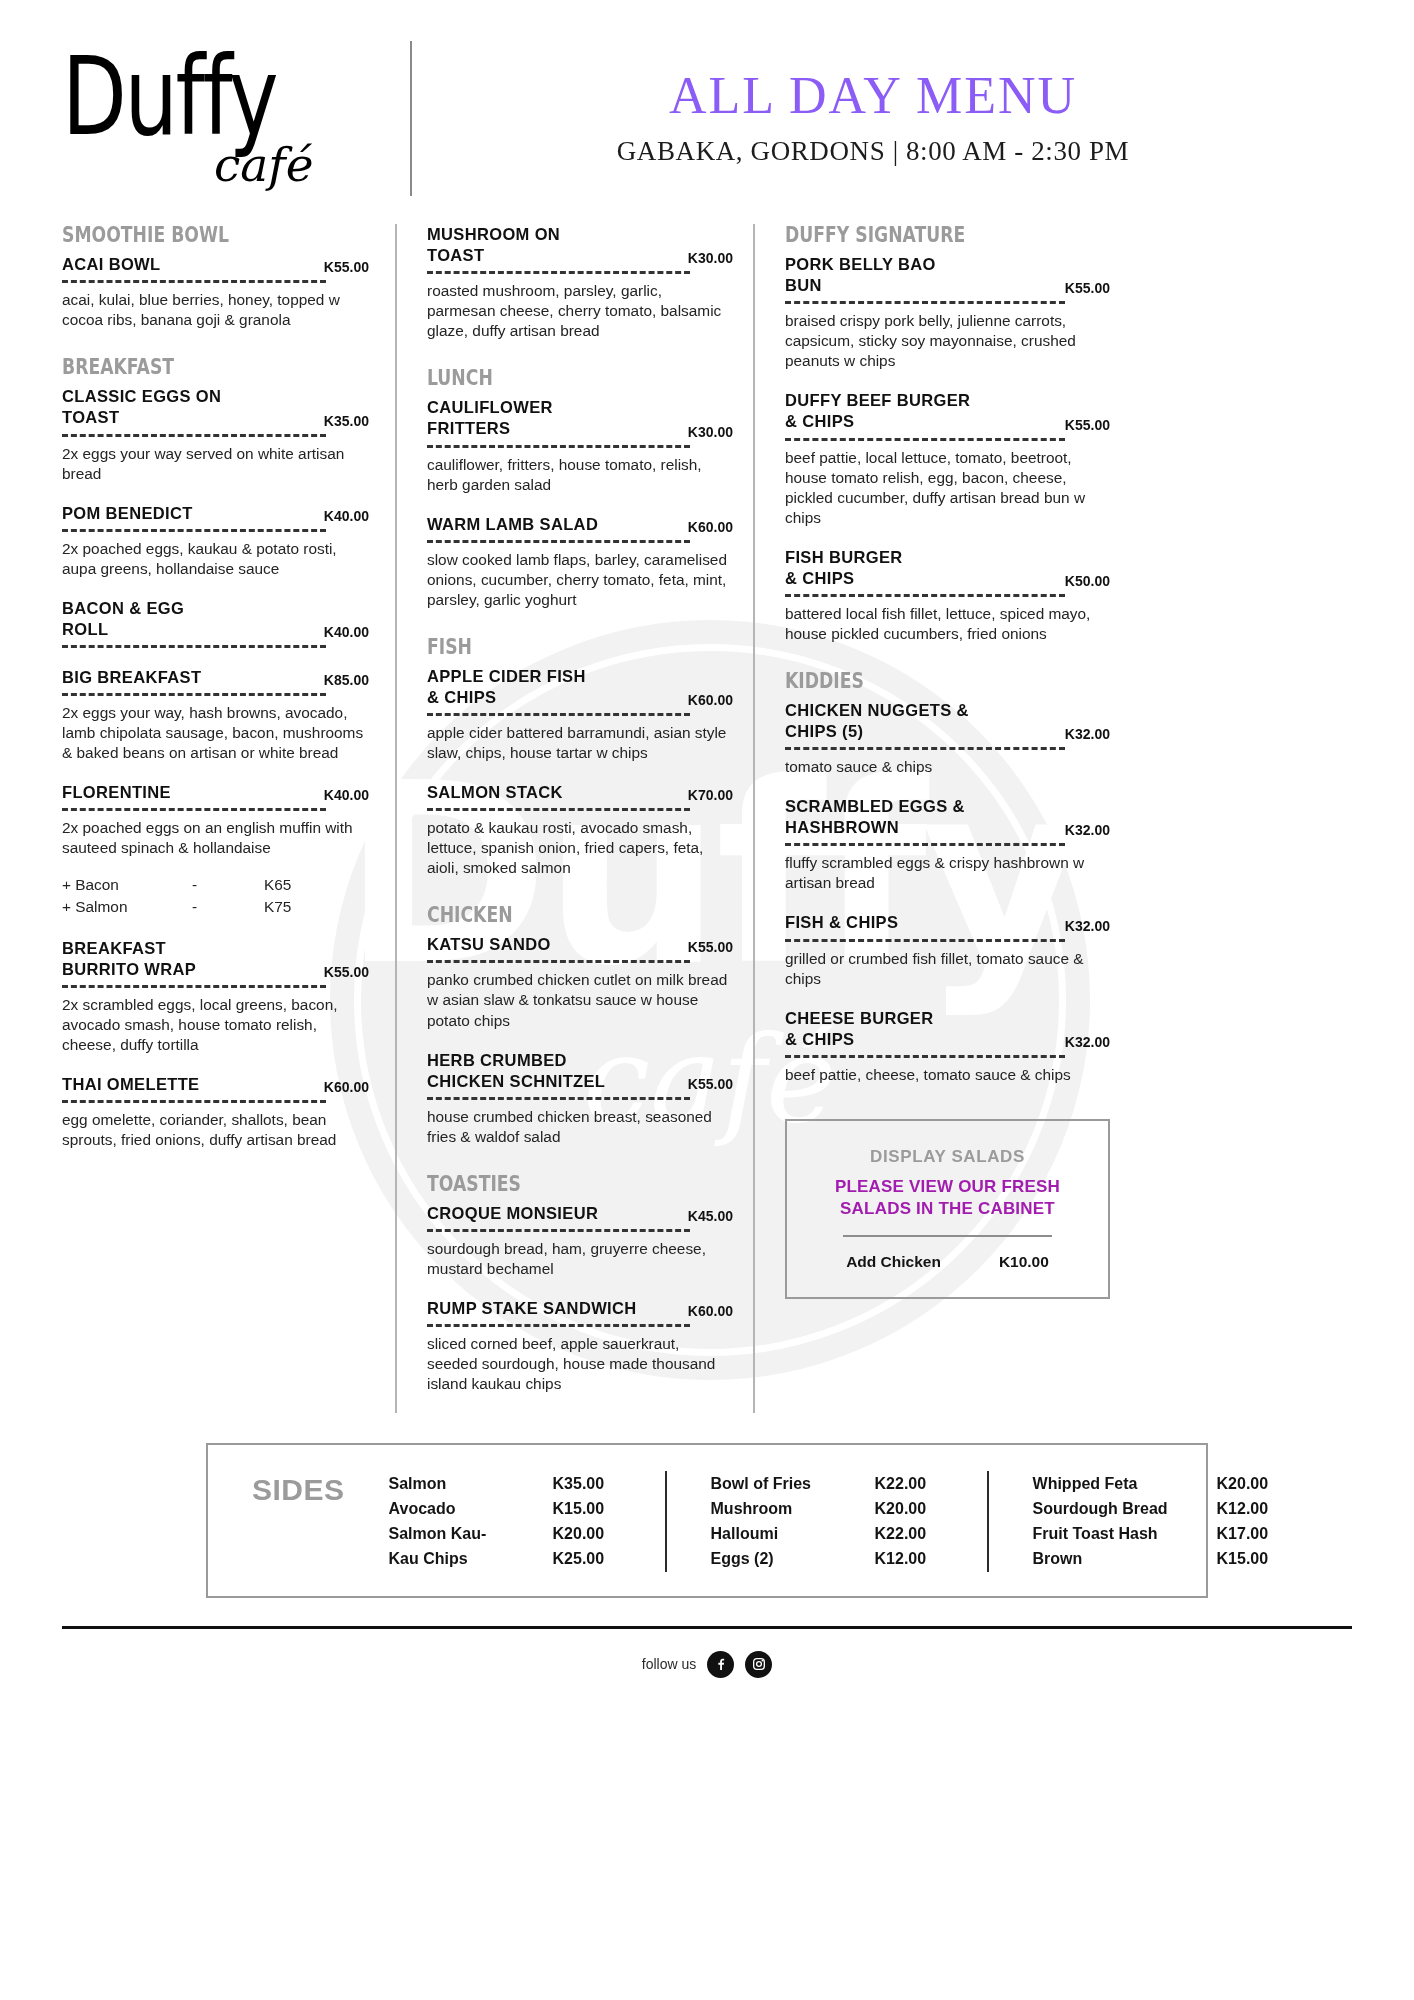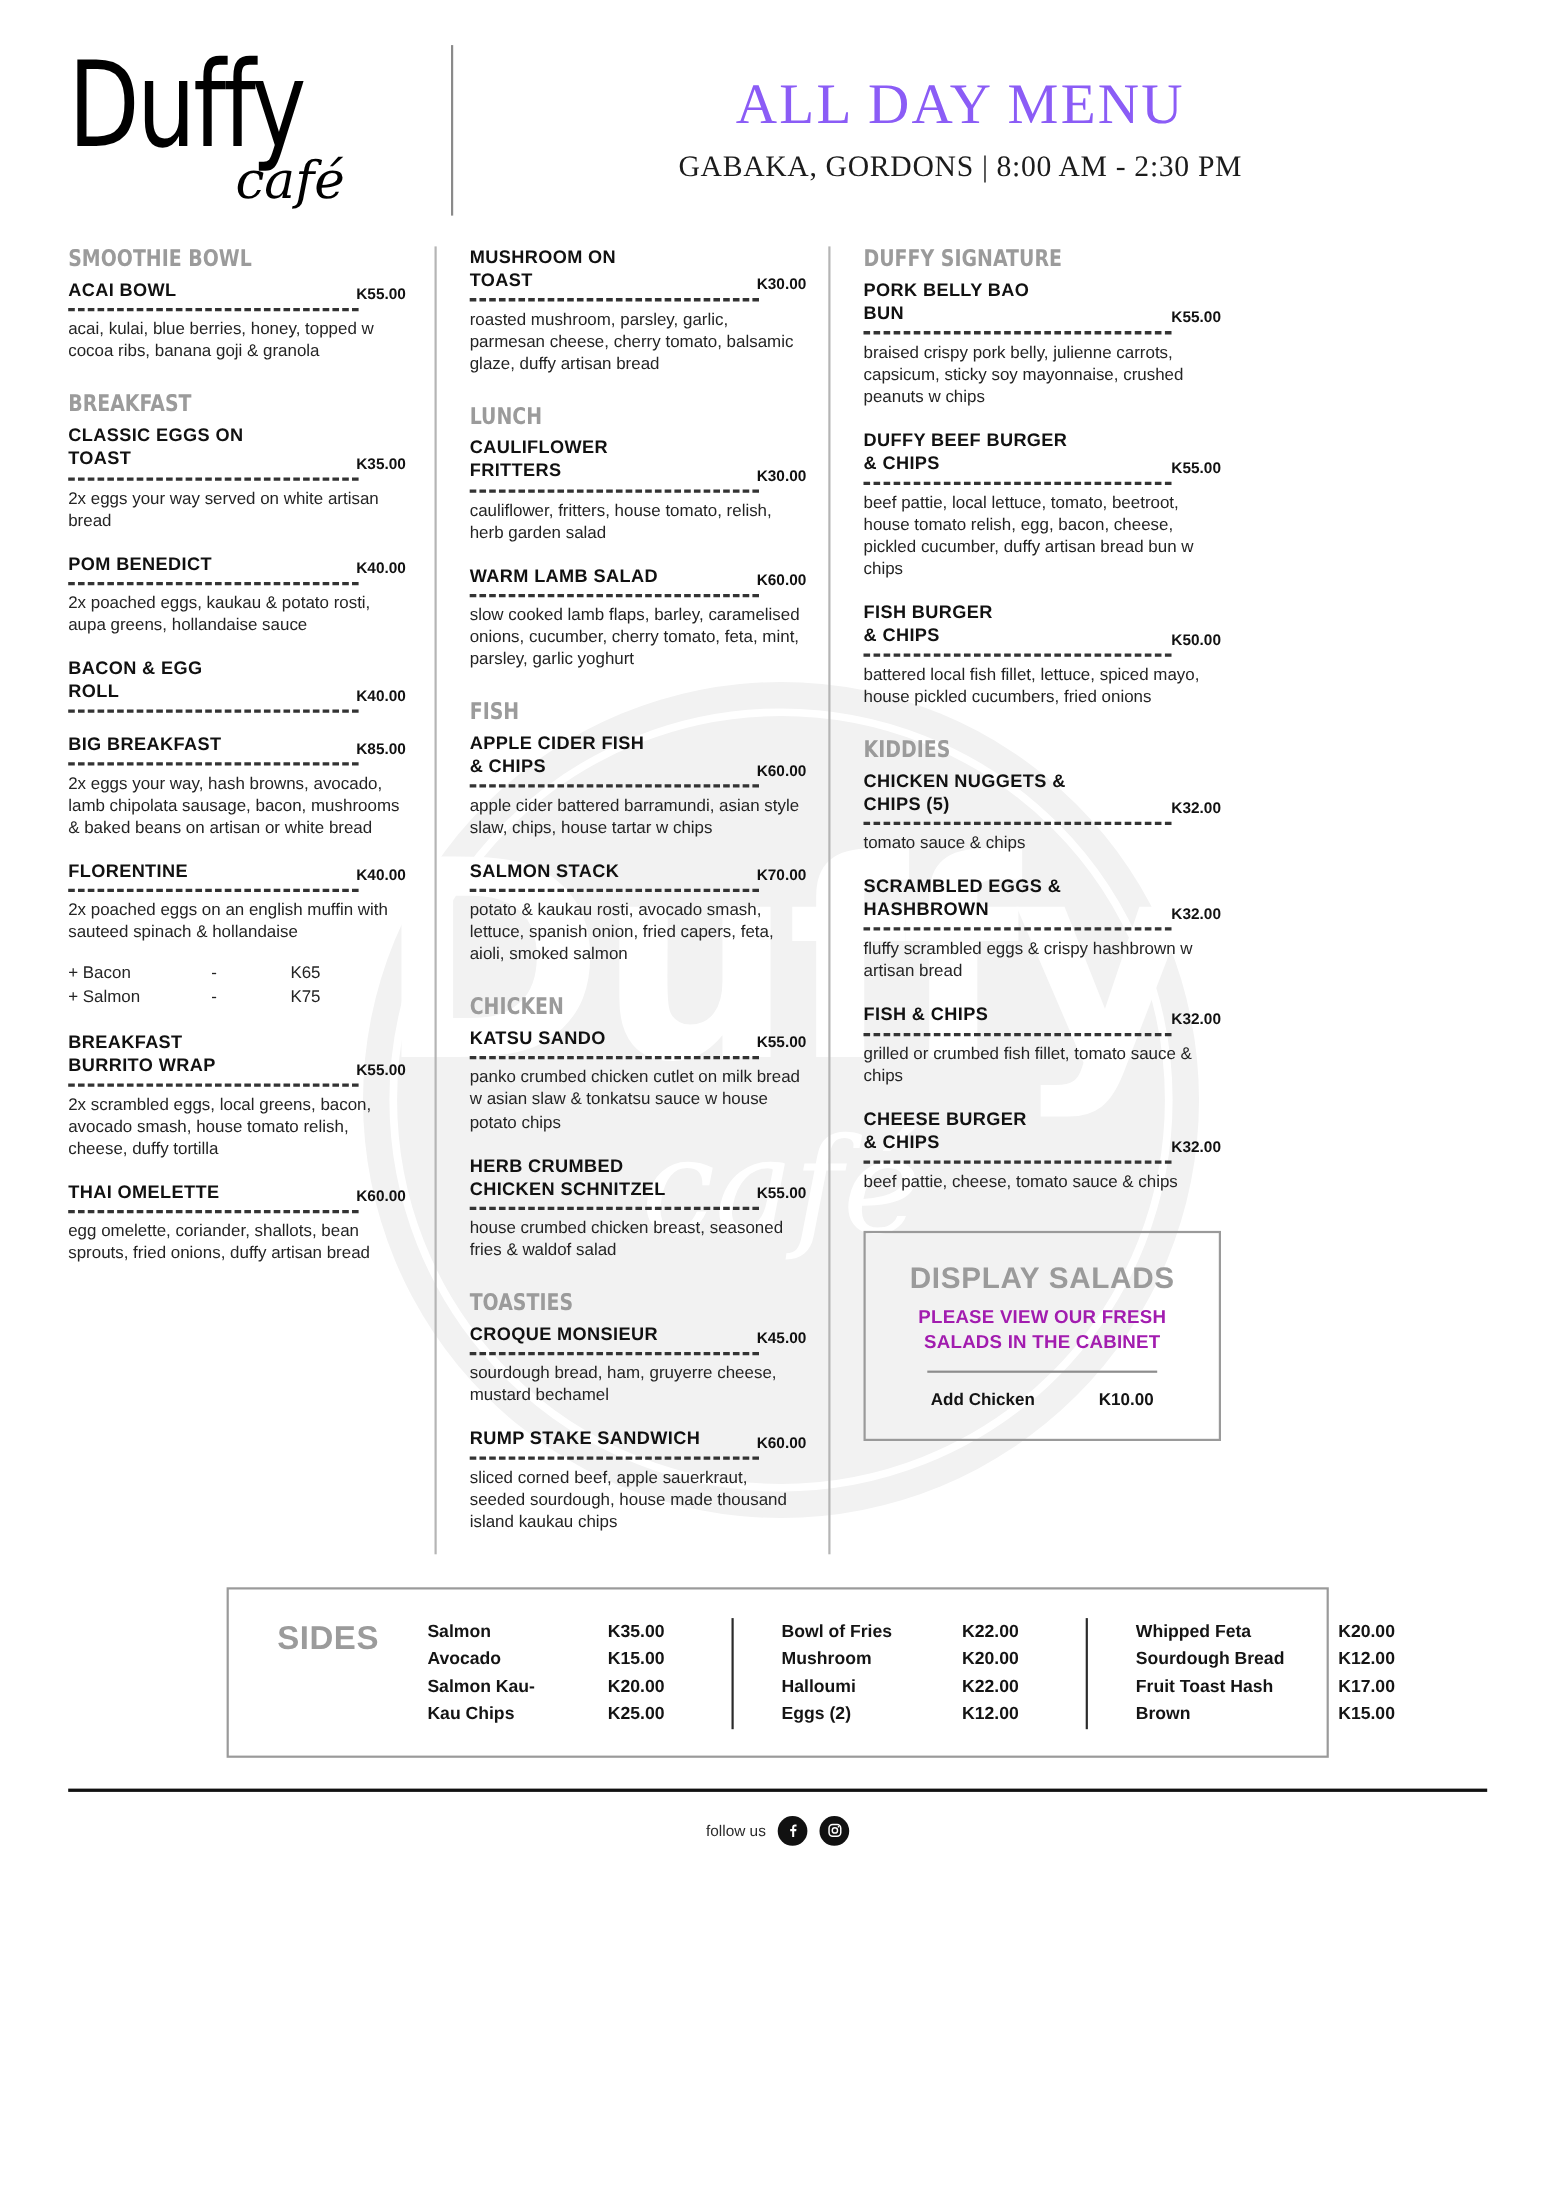--- a/index.html
+++ b/index.html
@@ -190,21 +190,21 @@
   
   .salads-box {
     border: 2px solid #9a9a9a;
     margin-top: 34px;
     padding: 26px 18px 26px 18px;
     text-align: center;
   }
   .salads-title {
     font-family: "Liberation Sans", sans-serif;
     font-weight: 700;
-    font-size: 27px;
+    font-size: 17px;
     color: #9b9b9b;
     letter-spacing: 0.6px;
   }
   .salads-msg {
     font-family: "Liberation Sans", sans-serif;
     font-weight: 700;
     font-size: 17px;
     color: #a21caf;
     line-height: 1.28;
     margin-top: 9px;

